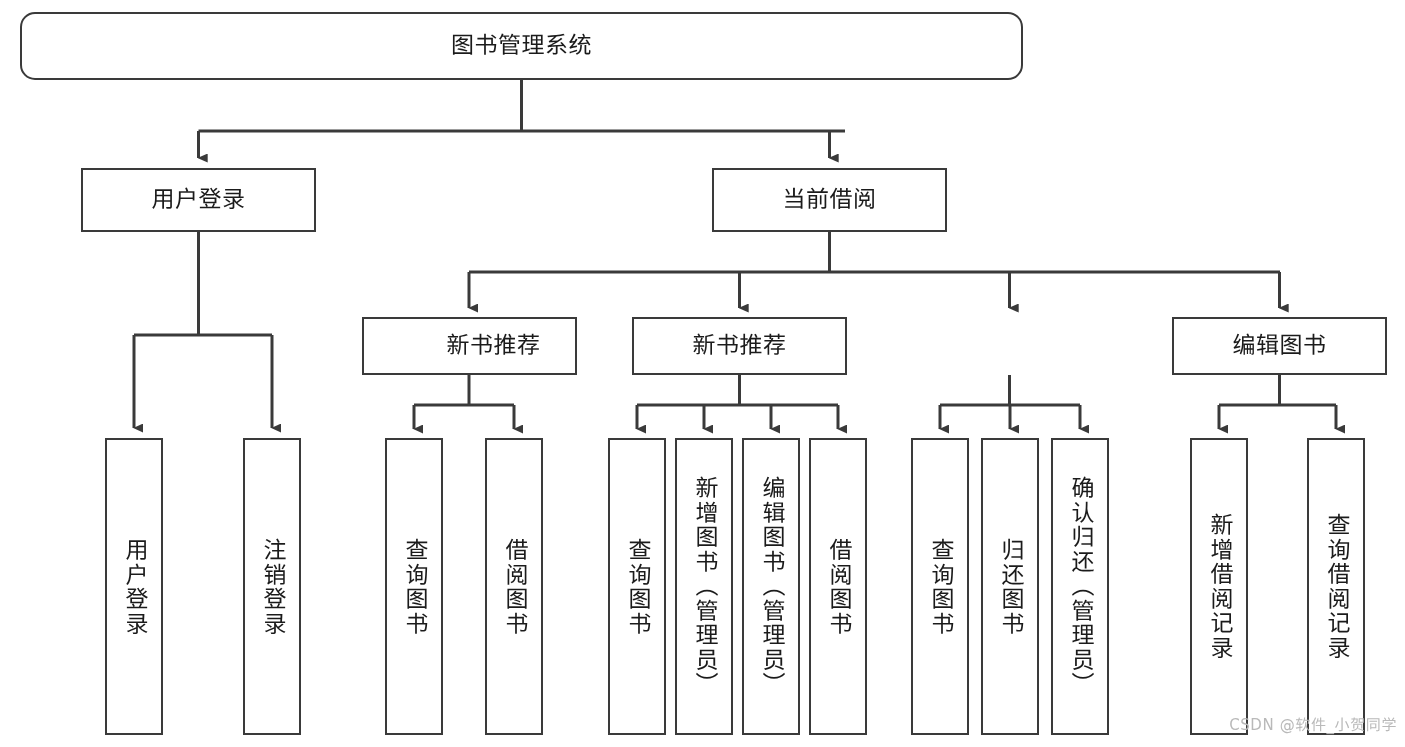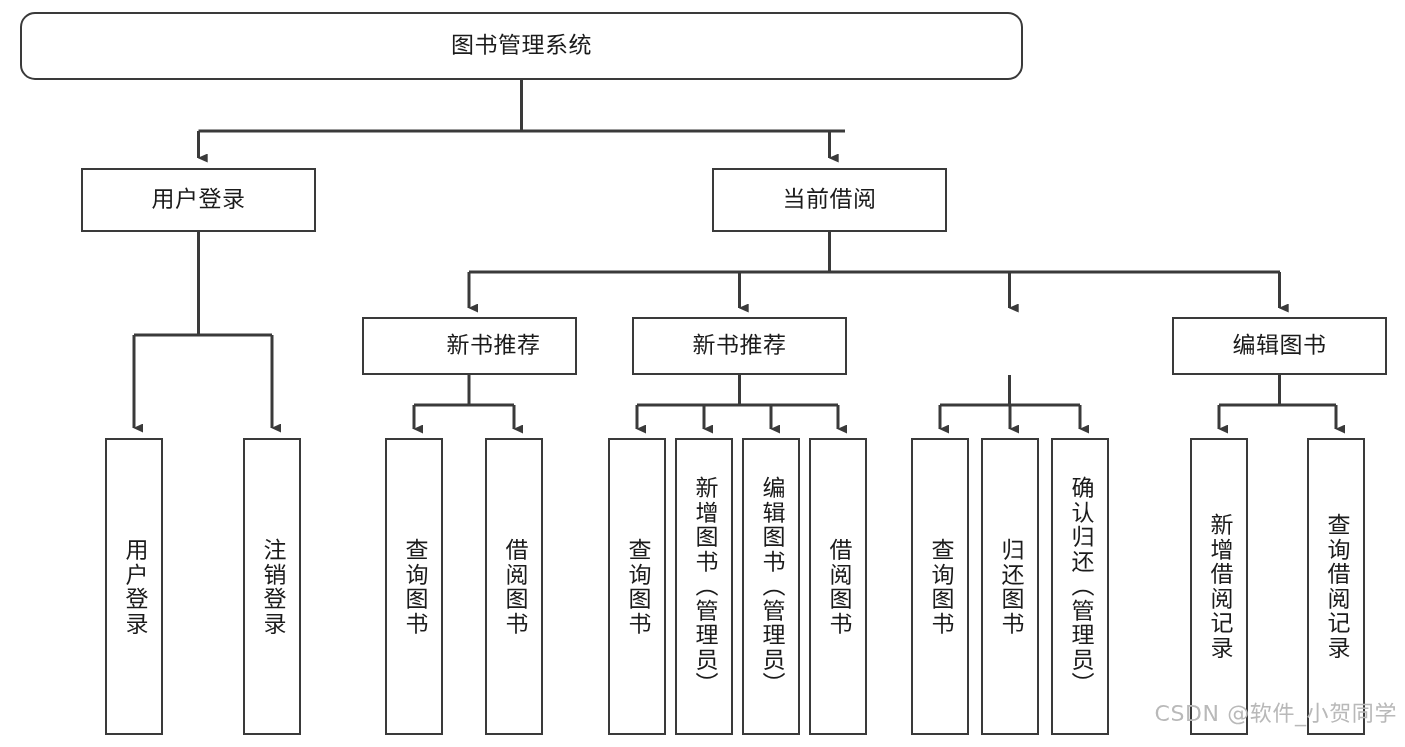--- a/index.html
+++ b/index.html
@@ -58,22 +58,22 @@
     text-orientation: upright;
     font-size: 23px;
     line-height: 1.12;
     letter-spacing: 1.5px;
     white-space: normal;
     max-height: 272px;
   }
   #watermark {
     position: absolute;
     right: 8px;
-    bottom: 20px;
-    font-size: 22px;
+    bottom: 13px;
+    font-size: 15px;
     color: #b9b9b9;
     letter-spacing: 0.6px;
     z-index: 6;
     white-space: nowrap;
     font-family: "DejaVu Sans", "Liberation Sans", sans-serif;
     margin-left: 44px;
   }
 </style>
 </head>
 <body>

